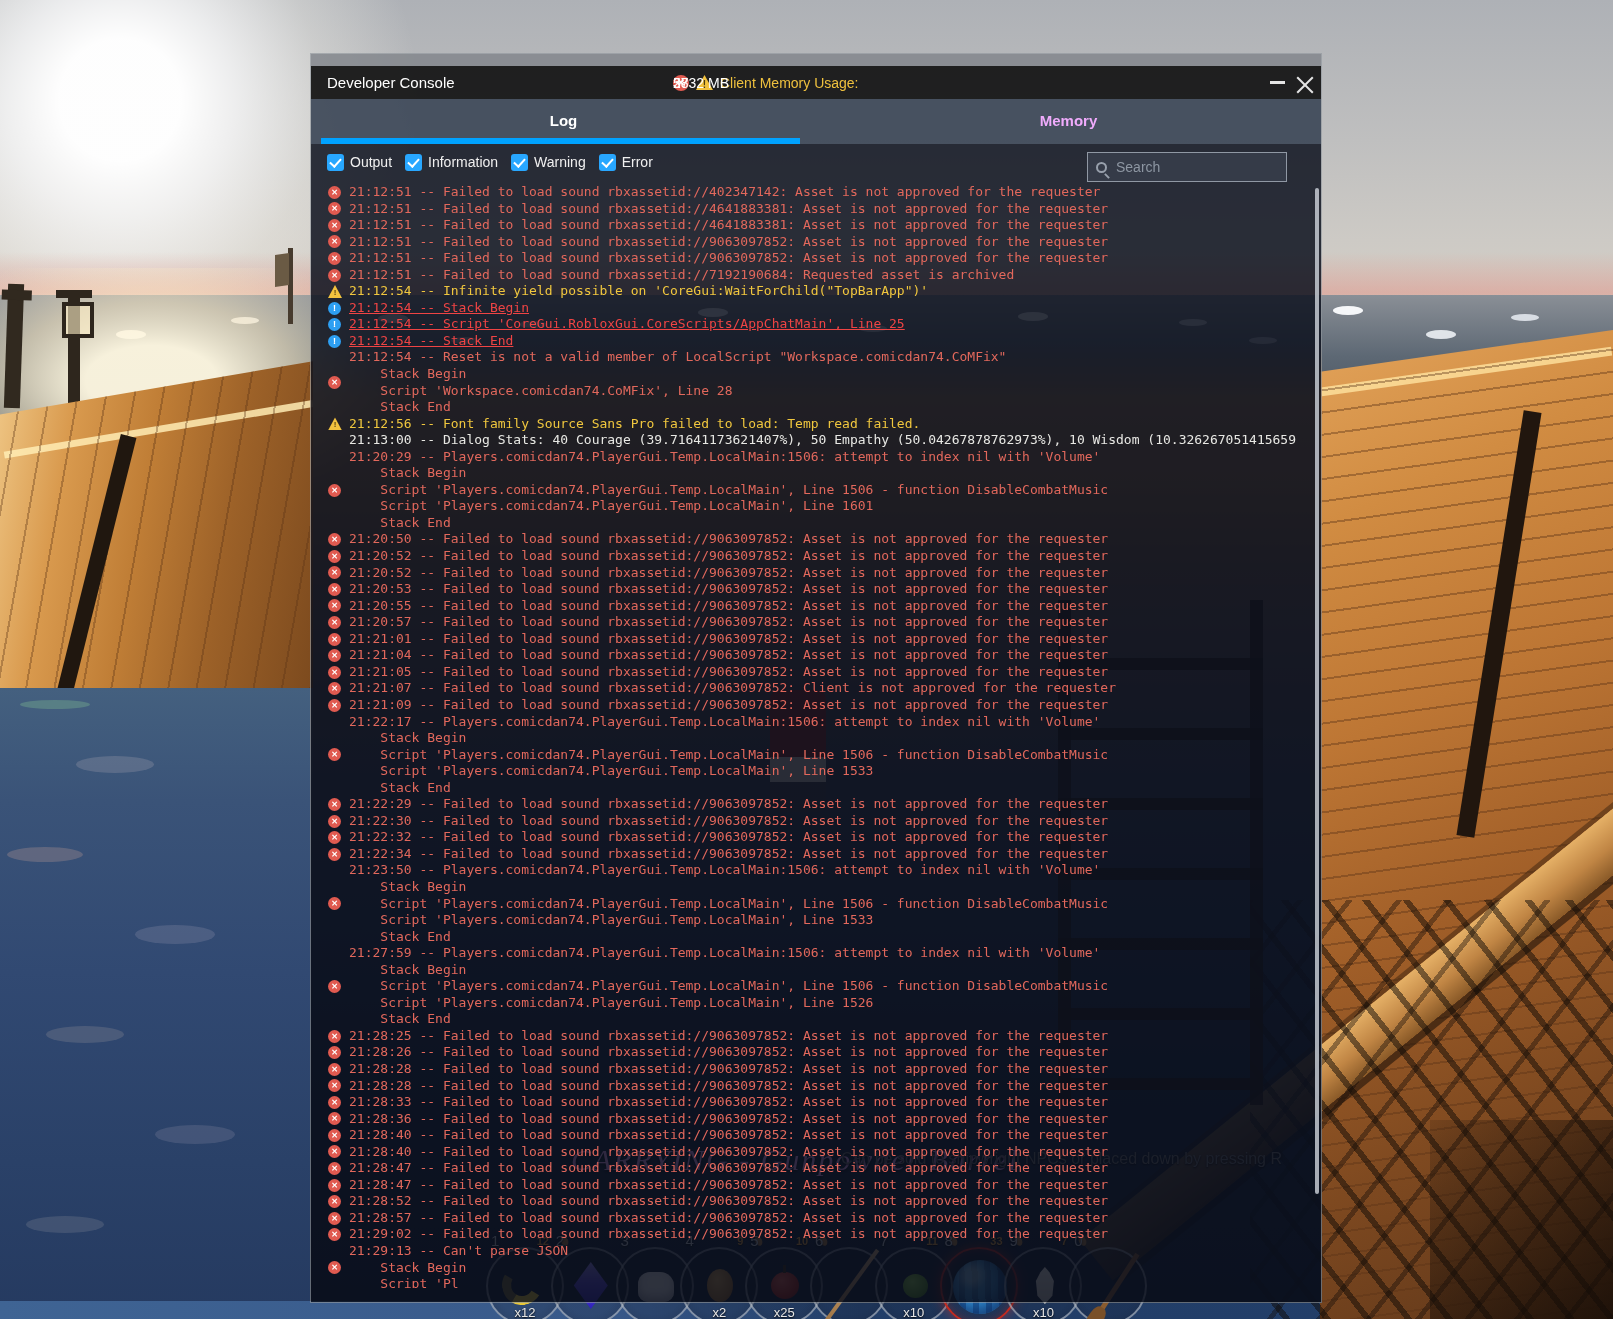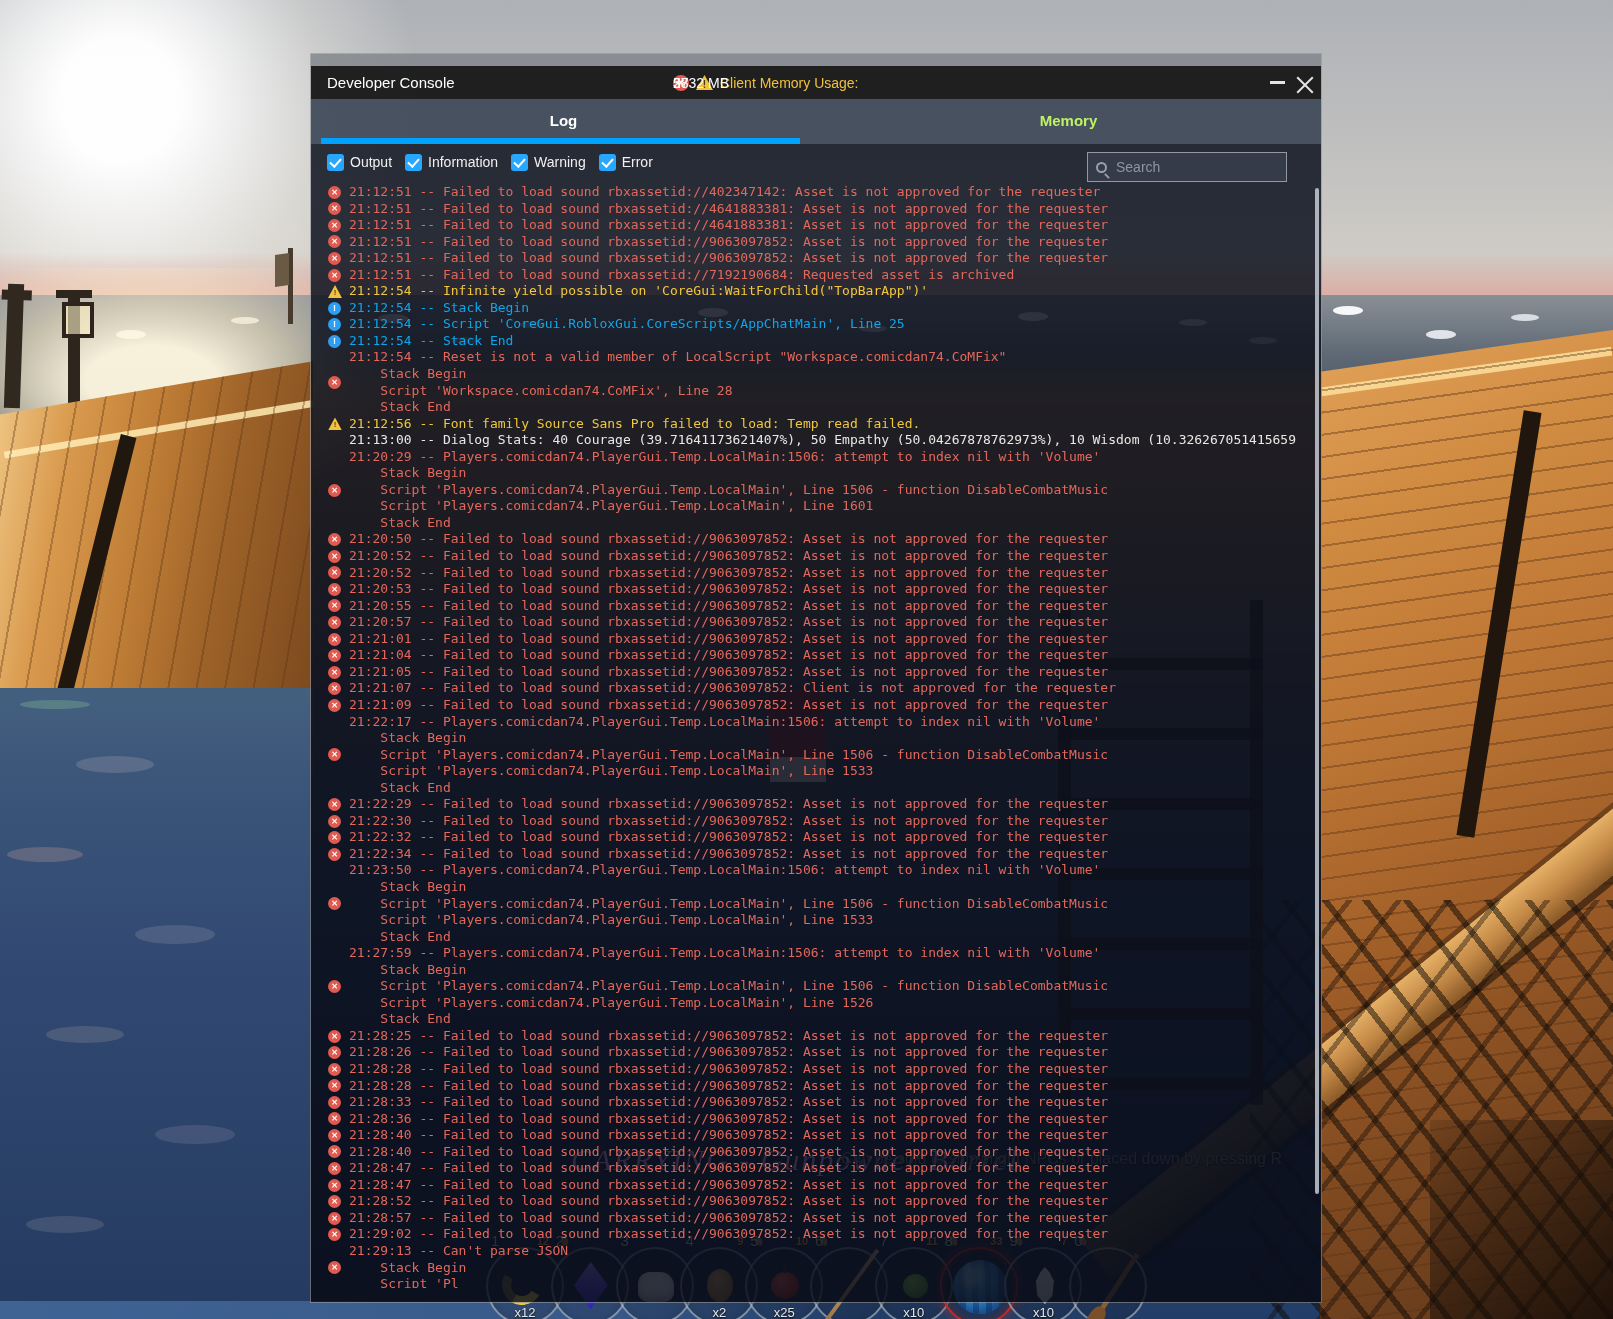--- a/index.html
+++ b/index.html
@@ -97,40 +97,40 @@
   .tb-title{position:absolute;left:16px;top:0;line-height:33px;font-size:15px;color:#fff;}
   .tb-stats{position:absolute;left:362px;top:0;height:33px;display:flex;align-items:center;gap:7px;font-size:14px;color:#fff;}
   .ie-big{position:static;width:16px;height:16px;border-radius:50%;background:#e05a50;color:#fff;font:bold 10px/16px "Liberation Sans",sans-serif;text-align:center;}
   .iw-big{position:static;width:17px;height:15px;background:#f2c23e;clip-path:polygon(50% 0,100% 100%,0 100%);text-align:center;font:bold 10px/19px "Liberation Sans",sans-serif;color:#4a3a10;}
   .mem-label{color:#efc13e;}
   .tb-min{position:absolute;right:36px;top:15px;width:15px;height:3px;background:#e4e4e4;cursor:pointer;}
   .tb-close{position:absolute;right:8px;top:8px;width:17px;height:17px;cursor:pointer;}
   .tb-close::before,.tb-close::after{content:"";position:absolute;left:8px;top:0;width:2px;height:22px;background:#e4e4e4;}
   .tb-close::before{transform:rotate(45deg);}  .tb-close::after{transform:rotate(-45deg);}
   .tabs{height:45px;background:rgba(64,74,90,.94);display:flex;}
-  .tab{position:relative;flex:1;line-height:44px;text-align:center;font-weight:bold;font-size:15px;color:#bef264;cursor:pointer;}
+  .tab{position:relative;flex:1;line-height:44px;text-align:center;font-weight:bold;font-size:15px;color:#f0abfc;cursor:pointer;}
   .tab.active{color:#fff;}
   .tab.active::after{content:"";position:absolute;left:10px;right:16px;bottom:0;height:6px;background:#00a2ff;}
   .cbody{flex:1;background:rgba(11,16,29,.845);overflow:hidden;}
   .filters{position:relative;height:36px;display:flex;align-items:center;gap:13px;padding-left:16px;}
   .fl{position:relative;display:flex;align-items:center;gap:6px;cursor:pointer;}
   .cb{position:relative;width:17px;height:17px;background:#28a7ff;border-radius:3px;}
   .cb::after{content:"";position:absolute;left:3px;top:4px;width:9px;height:5px;border-left:2px solid #fff;border-bottom:2px solid #fff;transform:rotate(-48deg);}
   .fltx{position:static;font-size:14px;color:#f0f0f0;}
   .search{position:absolute;top:8px;right:34px;width:200px;height:30px;background:rgba(54,61,74,.92);border:1px solid #9098a4;display:flex;align-items:center;padding:0 8px;gap:7px;}
   .mag{position:static;width:11px;height:11px;border:2px solid #98a0ac;border-radius:50%;flex:none;}
   .mag::after{content:"";position:absolute;margin-left:8px;margin-top:9px;width:2px;height:6px;background:#98a0ac;transform:rotate(-45deg);}
   .search input{position:static;flex:1;background:none;border:none;outline:none;color:#d8d8d8;font:14px "Liberation Sans",sans-serif;min-width:0;}
   .search input::placeholder{color:#8d96a2;}
   .scrollbar{position:absolute;right:2px;top:44px;width:4px;height:1006px;background:rgba(208,212,220,.8);border-radius:2px;}
   .log{position:relative;padding:4px 0 0 17px;height:1108px;overflow:hidden;}
   .lr{position:relative;display:flex;align-items:center;}
   .lic{position:static;width:21px;min-width:21px;display:flex;}
   .ltx{position:static;white-space:pre;font:13px/16.55px "DejaVu Sans Mono",monospace;}
-  .error .ltx{color:#e2685c;}  .warning .ltx{color:#f0c73e;}  .info .ltx{color:#0ea5e9;}  .output .ltx{color:#e8e8e4;}
+  .error .ltx{color:#e2685c;}  .warning .ltx{color:#f0c73e;}  .info .ltx{color:#ef4444;text-decoration:underline;}  .output .ltx{color:#e8e8e4;}
   .ie{position:static;width:13px;height:13px;border-radius:50%;background:#e05a50;color:#fff;font:bold 8px/13px "Liberation Sans",sans-serif;text-align:center;}
   .ie::after{content:"\2715";}
   .iw{position:static;width:14px;height:13px;background:#f2c23e;clip-path:polygon(50% 0,100% 100%,0 100%);text-align:center;font:bold 8px/16px "Liberation Sans",sans-serif;color:#5a4410;}
   .iw::after{content:"!";}
   .ii{position:static;width:13px;height:13px;border-radius:50%;background:#2d9ff2;color:#fff;font:bold 9px/13px "Liberation Sans",sans-serif;text-align:center;}
   .ii::after{content:"!";}
 </style>
 </head>
 <body>
 

